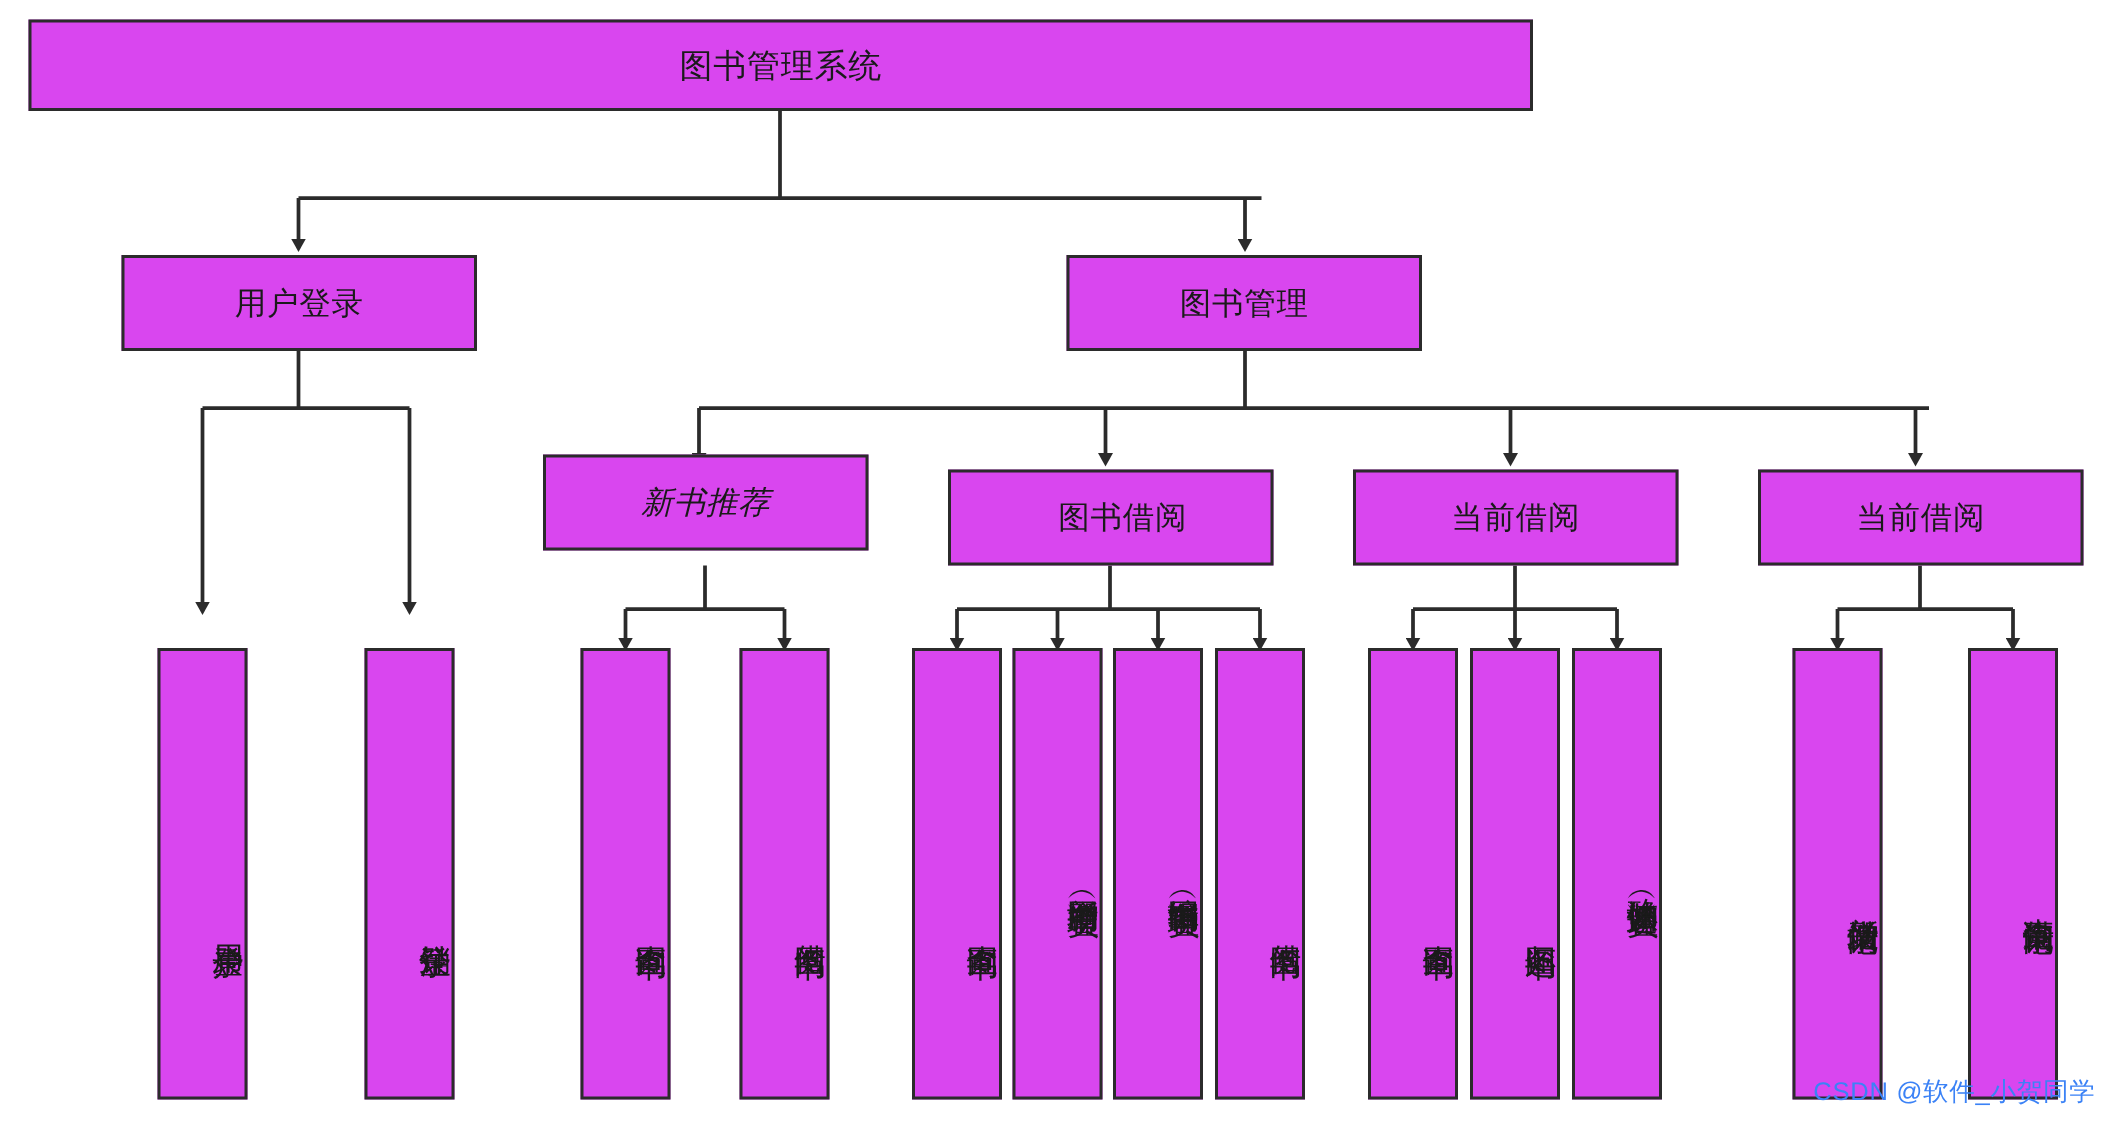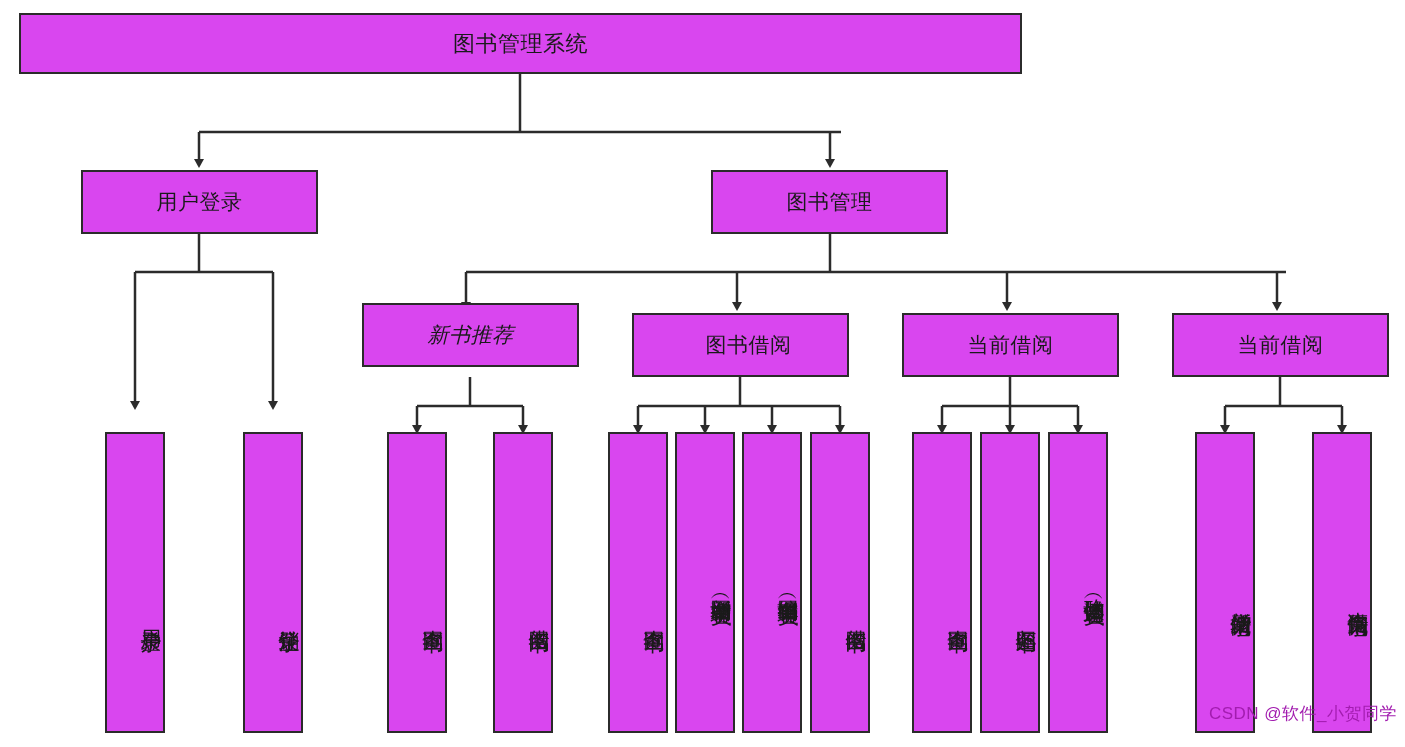--- a/index.html
+++ b/index.html
@@ -53,23 +53,23 @@
     letter-spacing: 1px;
   }
   .node.vert .nlabel {
     writing-mode: vertical-rl;
     text-orientation: upright;
     display: block;
   }
   .watermark {
     position: absolute;
     right: 8px;
-    bottom: 22px;
+    bottom: 8px;
     font-size: 17px;
-    color: #a21caf;
+    color: #3b82f6;
     letter-spacing: 0.5px;
     white-space: nowrap;
     pointer-events: none;
   }
 </style>
 </head>
 <body>
 
 <div id="canvas">
 

